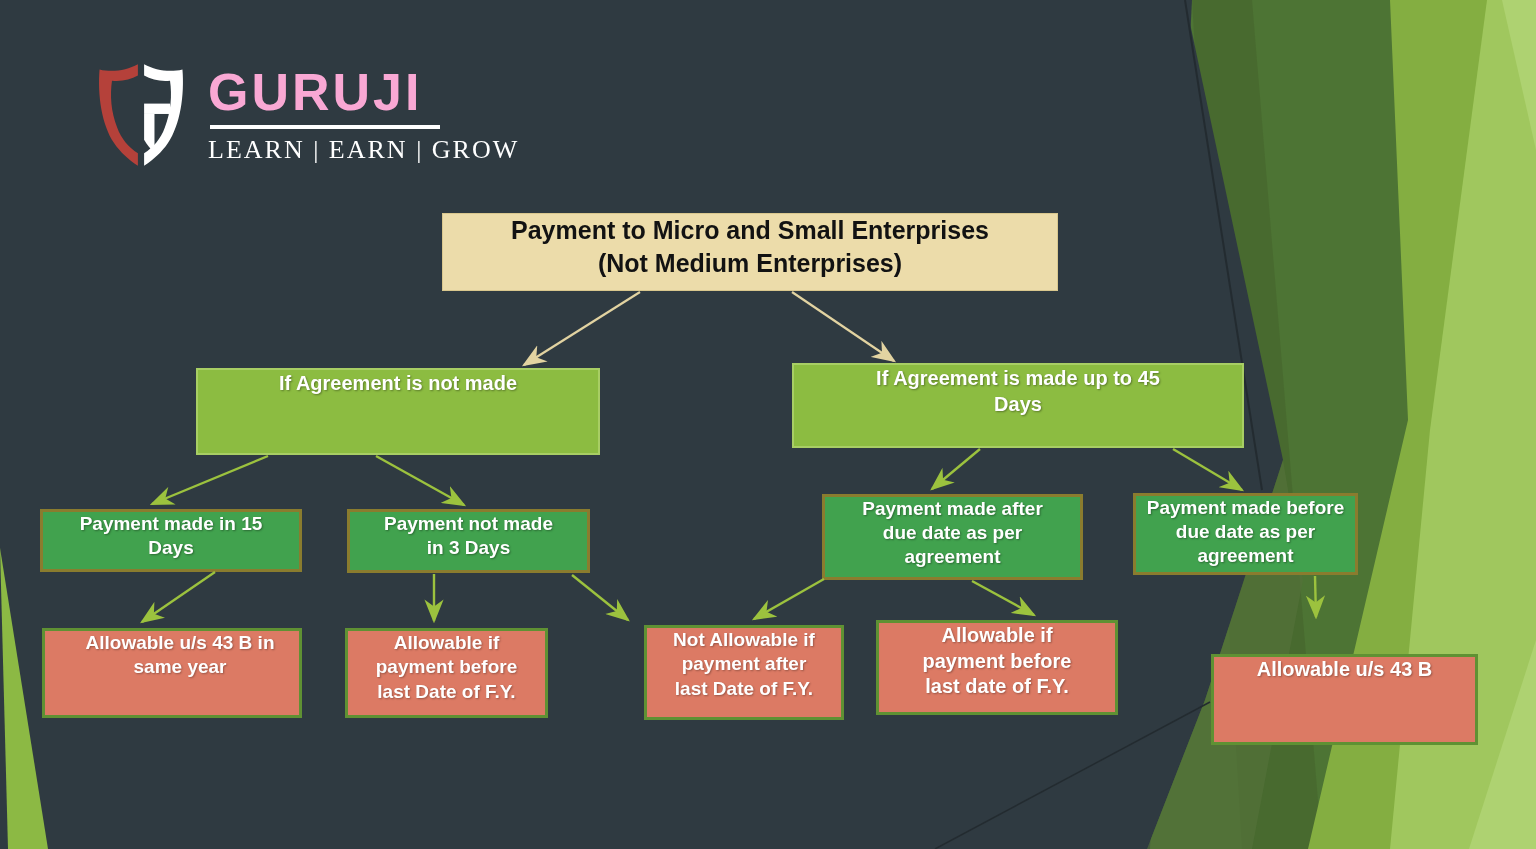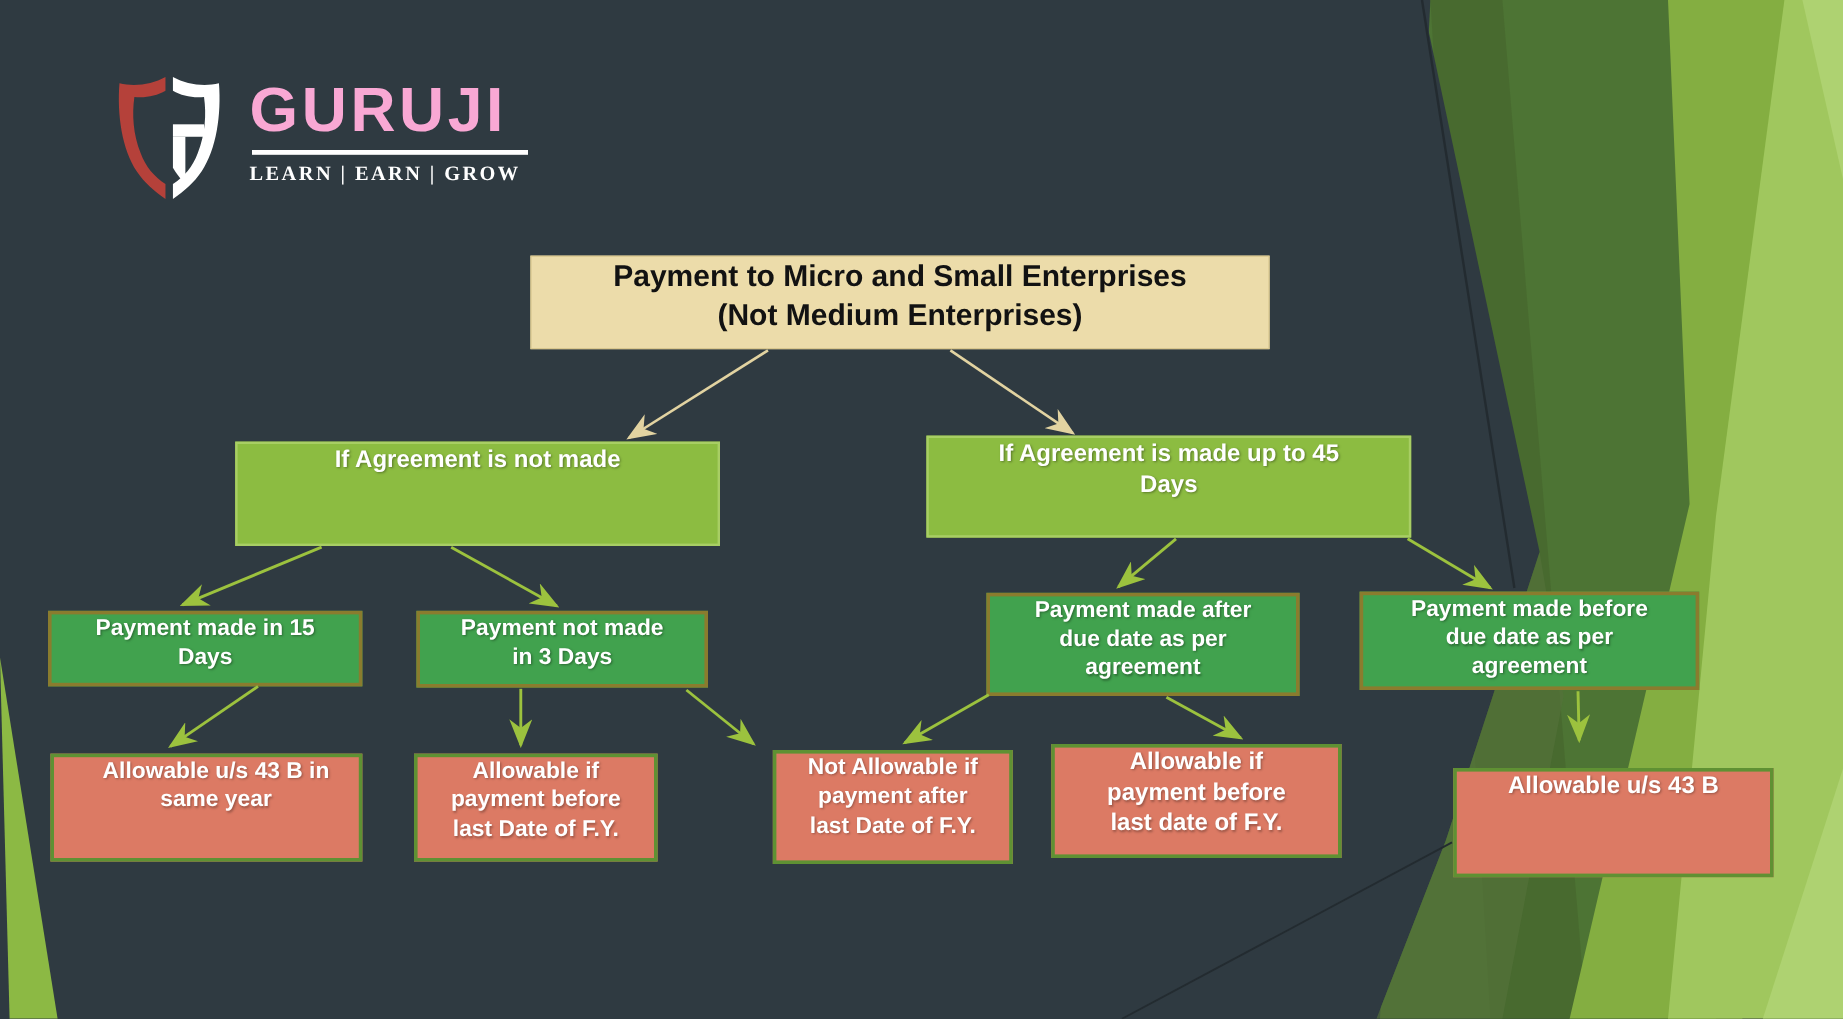--- a/index.html
+++ b/index.html
@@ -15,58 +15,58 @@
   
   #logo{position:absolute;left:86px;top:58px;z-index:2;display:flex;align-items:flex-start;}
   #logo-shield{width:110px;height:114px;}
   #logo-text{margin-left:12px;padding-top:8px;}
   #brand{
     color:#f9a8d4;font-weight:bold;font-size:52px;letter-spacing:3px;line-height:1;
   }
   #brand-rule{width:230px;height:4px;background:#fff;margin:7px 0 6px 2px;}
   #tagline{
     color:#fff;font-family:"Liberation Serif","DejaVu Serif",serif;
-    font-weight:bold;font-size:17px;letter-spacing:2px;white-space:nowrap;
+    font-weight:normal;font-size:26px;letter-spacing:2px;white-space:nowrap;
   }
 
   
   .box{
     position:absolute;z-index:2;box-sizing:border-box;
     display:flex;flex-direction:column;align-items:center;
     text-align:center;font-weight:bold;
   }
   .box span{display:block;}
   #title-box{
     left:442px;top:213px;width:616px;height:78px;
     background:#ecdcaa;border:1px solid #d9c78e;color:#121212;
     font-size:25px;line-height:1.3;
   }
   .lime{
     background:#8cbc41;border:2px solid #a8ce64;color:#fff;
     font-size:20px;line-height:1.3;text-shadow:1px 1px 2px rgba(0,0,0,.35);
   }
   #c1{left:196px;top:368px;width:404px;height:87px;}
-  #c2{left:772px;top:363px;width:404px;height:85px;}
+  #c2{left:792px;top:363px;width:452px;height:85px;}
   .green{
     background:#41a24e;border:3px solid #8a7c2e;color:#fff;
     font-size:19px;line-height:1.25;text-shadow:1px 1px 2px rgba(0,0,0,.35);
   }
   #g1{left:40px;top:509px;width:262px;height:63px;}
   #g2{left:347px;top:509px;width:243px;height:64px;}
   #g3{left:822px;top:494px;width:261px;height:86px;}
-  #g4{left:1133px;top:493px;width:283px;height:82px;}
+  #g4{left:1133px;top:493px;width:225px;height:82px;}
   .salmon{
     background:#dc7a64;border:3px solid #5f9133;color:#fff;
     font-size:19px;line-height:1.28;text-shadow:1px 1px 2px rgba(0,0,0,.3);
   }
   #r1{left:42px;top:628px;width:260px;height:90px;padding-left:16px;}
   #r2{left:345px;top:628px;width:203px;height:90px;}
   #r3{left:605px;top:625px;width:200px;height:95px;margin-left:39px;}
   #r4{left:876px;top:620px;width:242px;height:95px;font-size:20px;}
-  #r5{left:1211px;top:640px;width:267px;height:91px;font-size:20px;}
+  #r5{left:1211px;top:654px;width:267px;height:91px;font-size:20px;}
 </style>
 </head>
 <body>
 
 <svg id="bg-svg" viewBox="0 0 1536 849">
   <rect x="0" y="0" width="1536" height="849" fill="#2f3a41"></rect>
   <polygon points="1192,0 1400,0 1430,849 1150,849" fill="#4d7434"></polygon>
   <polygon points="1192,0 1252,0 1322,849 1242,849" fill="#47682e" opacity="0.8"></polygon>
   <polygon points="1390,0 1490,0 1428,520 1452,849 1308,849 1408,420" fill="#84ae41"></polygon>
   <polygon points="1487,0 1536,0 1536,849 1390,849 1430,430" fill="#a0c75e"></polygon>

